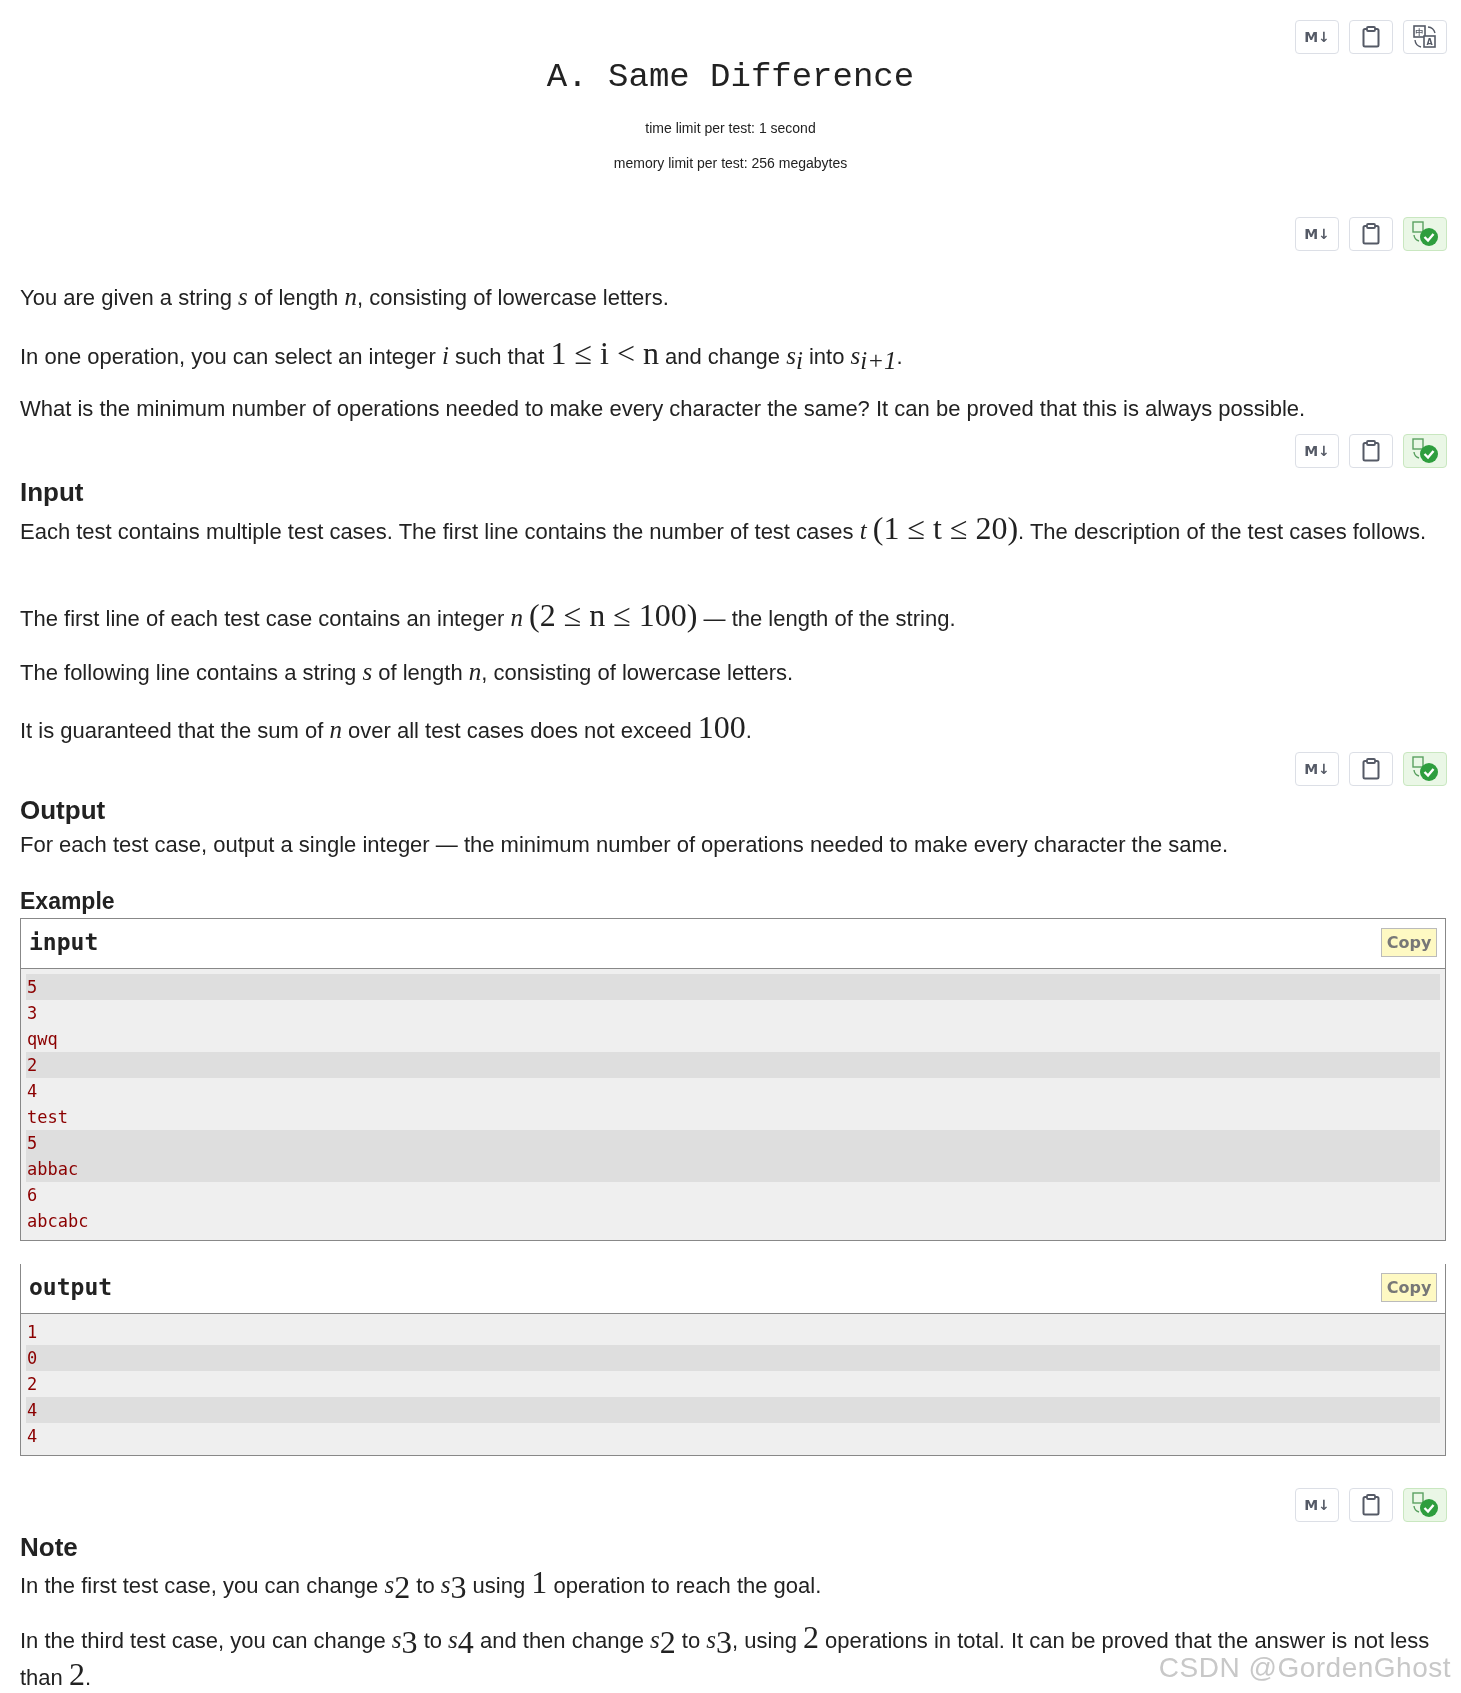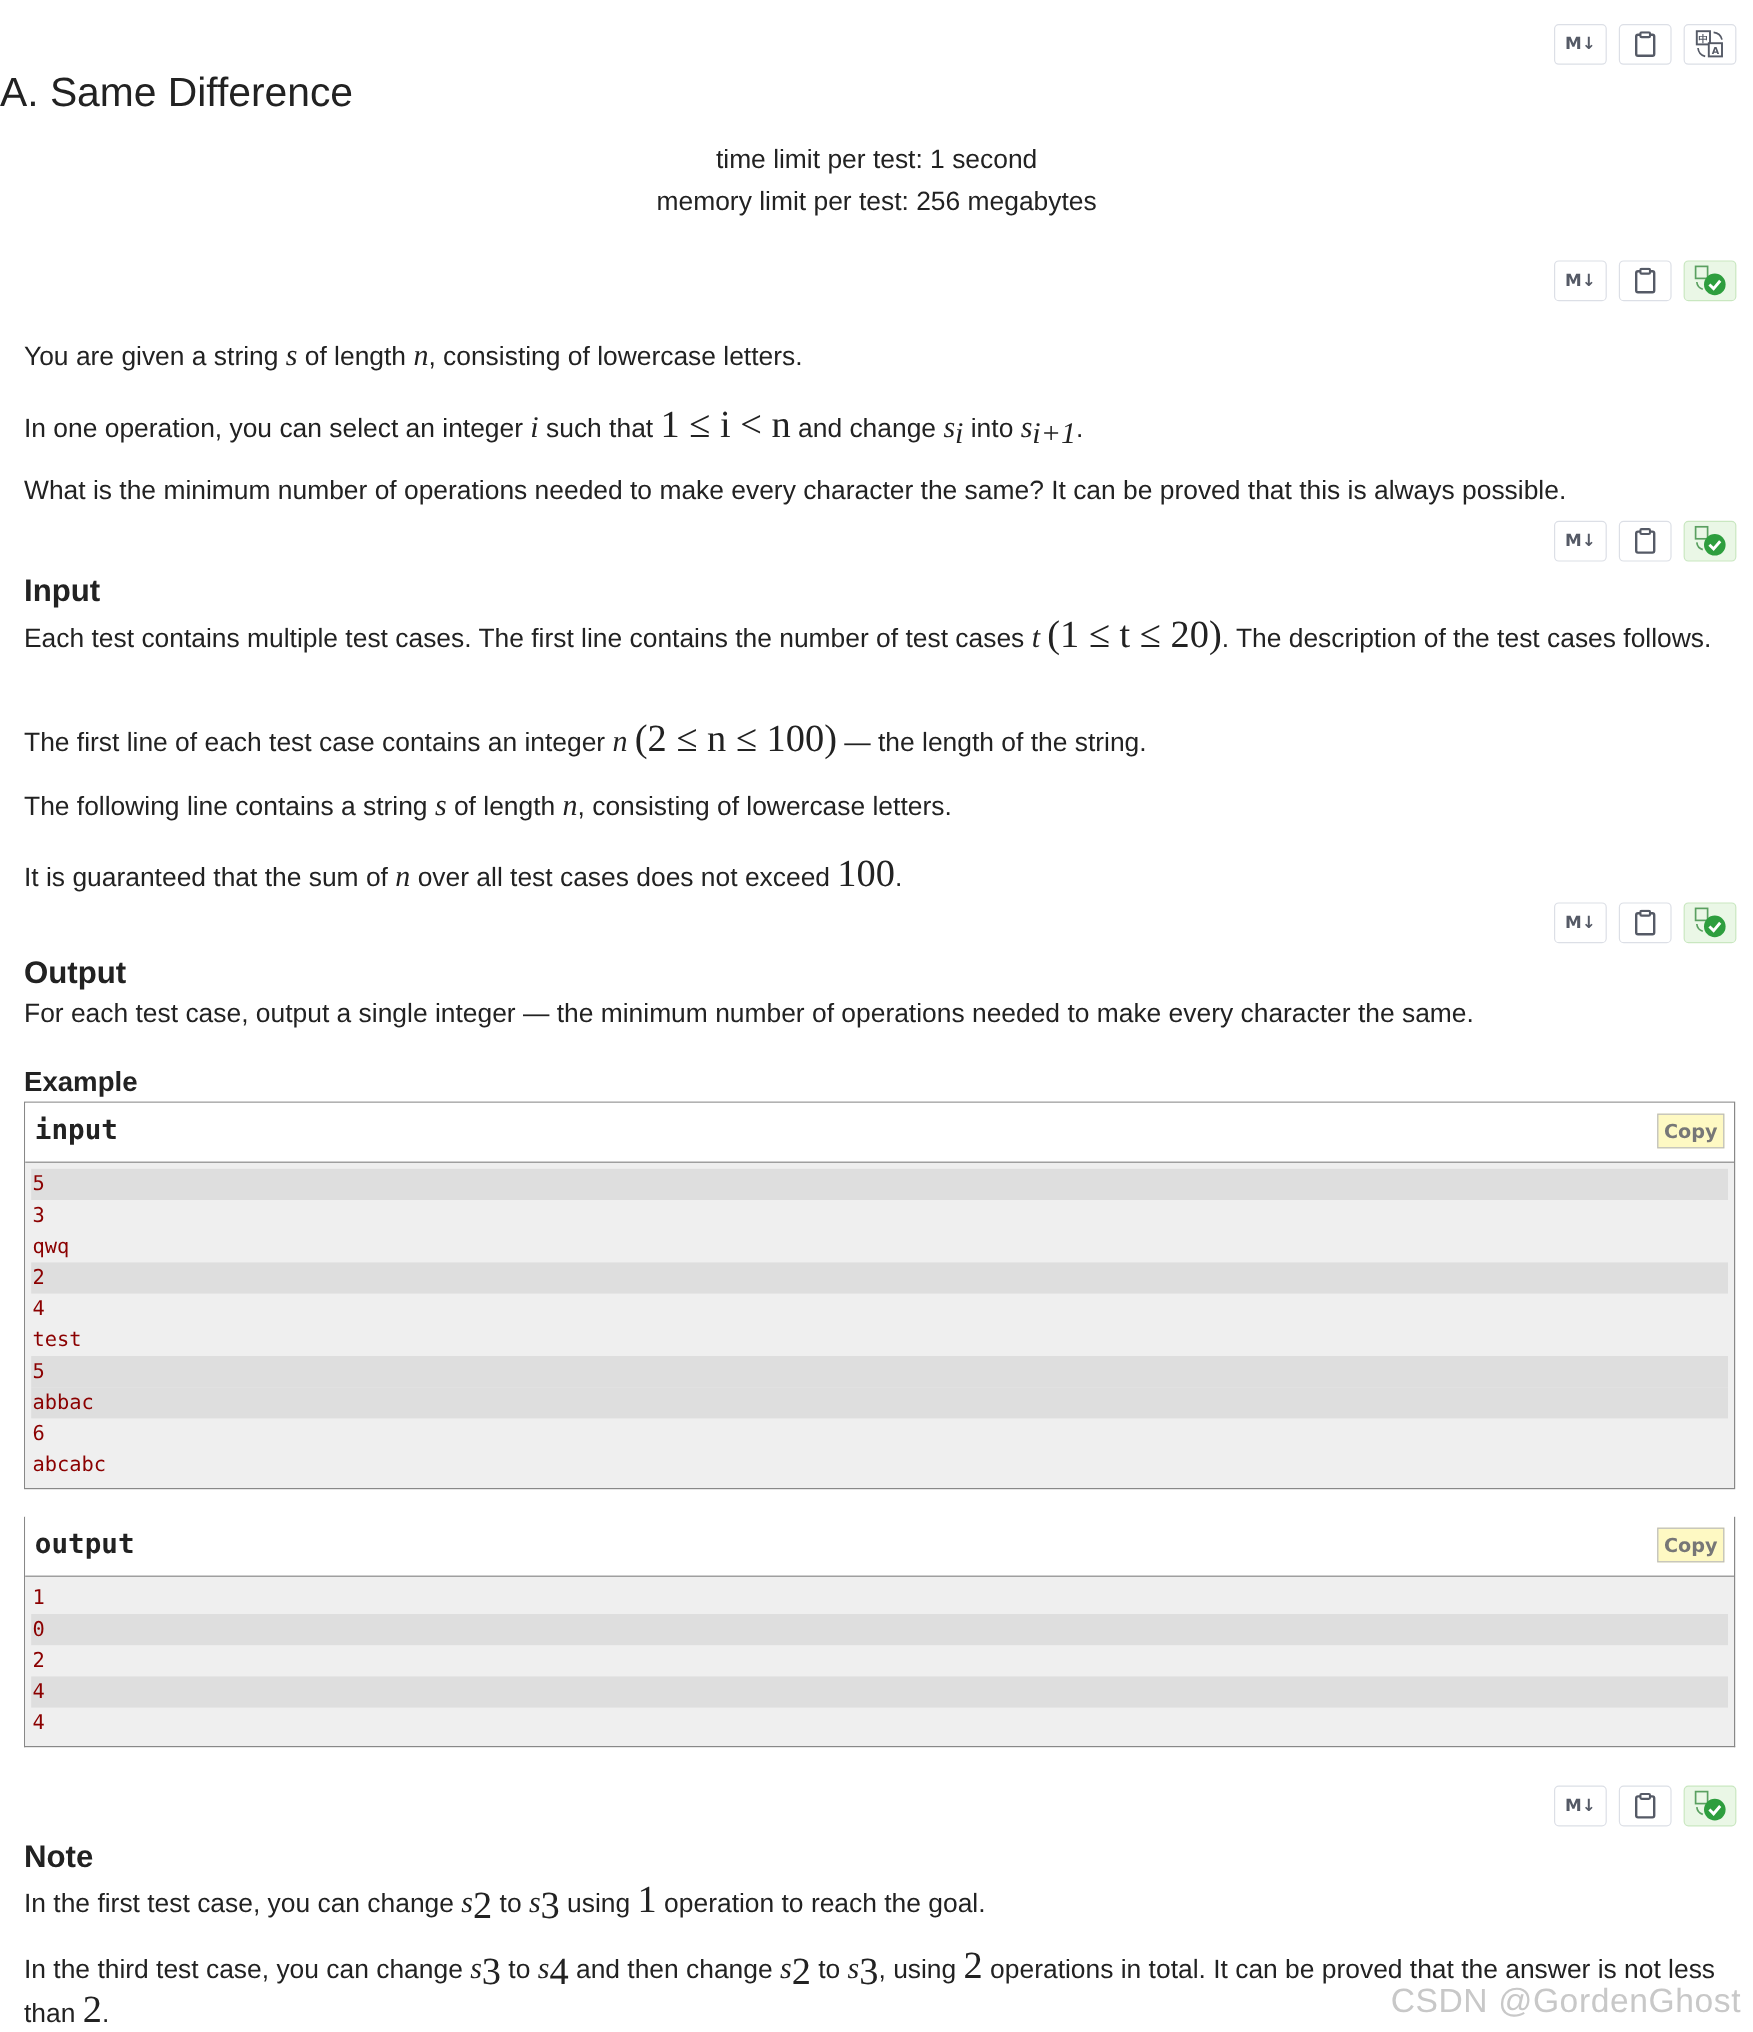--- a/index.html
+++ b/index.html
@@ -9,24 +9,24 @@
   }
   .btn-row { position: absolute; right: 14px; display: flex; gap: 10px; }
   .tool-btn {
     width: 44px; height: 34px; box-sizing: border-box;
     border: 1px solid #dcdfe6; border-radius: 4px; background: #ffffff;
     display: flex; align-items: center; justify-content: center;
     color: #555a66; font-family: "DejaVu Sans", sans-serif; font-weight: bold; font-size: 14px;
   }
   .tool-btn.green { background: #eaf7e6; border-color: #c9e7c0; }
   .title {
-    position: absolute; left: 0; width: 1461px; 
-    top: 58px; font-size: 34px; color: #222;
-  }
-  .limit { position: absolute; left: 0; width: 1461px; text-align: center; font-size: 22px; color: #222; }
+    position: absolute; left: 0; width: 1461px; text-align: center;
+    top: 58px; font-size: 34px; color: #222; font-family: Liberation Mono, monospace;
+  }
+  .limit { position: absolute; left: 0; width: 1461px; text-align: center; font-size: 14px; color: #222; }
   .para { position: absolute; left: 20px; width: 1425px; font-size: 22px; line-height: 32px; color: #222; }
   .heading { position: absolute; left: 20px; font-size: 26px; font-weight: bold; color: #222; }
   .subheading { position: absolute; left: 20px; font-size: 23px; font-weight: bold; color: #222; }
   .m { font-family: "Liberation Serif", "DejaVu Serif", serif; font-style: italic; font-size: 25px; }
   .mr { font-family: "Liberation Serif", "DejaVu Serif", serif; font-size: 32px; }
   sub { font-size: 16px; }
   .sample {
     position: absolute; left: 20px; width: 1426px; box-sizing: border-box;
     border: 1px solid #888888; background: #ffffff;
   }

